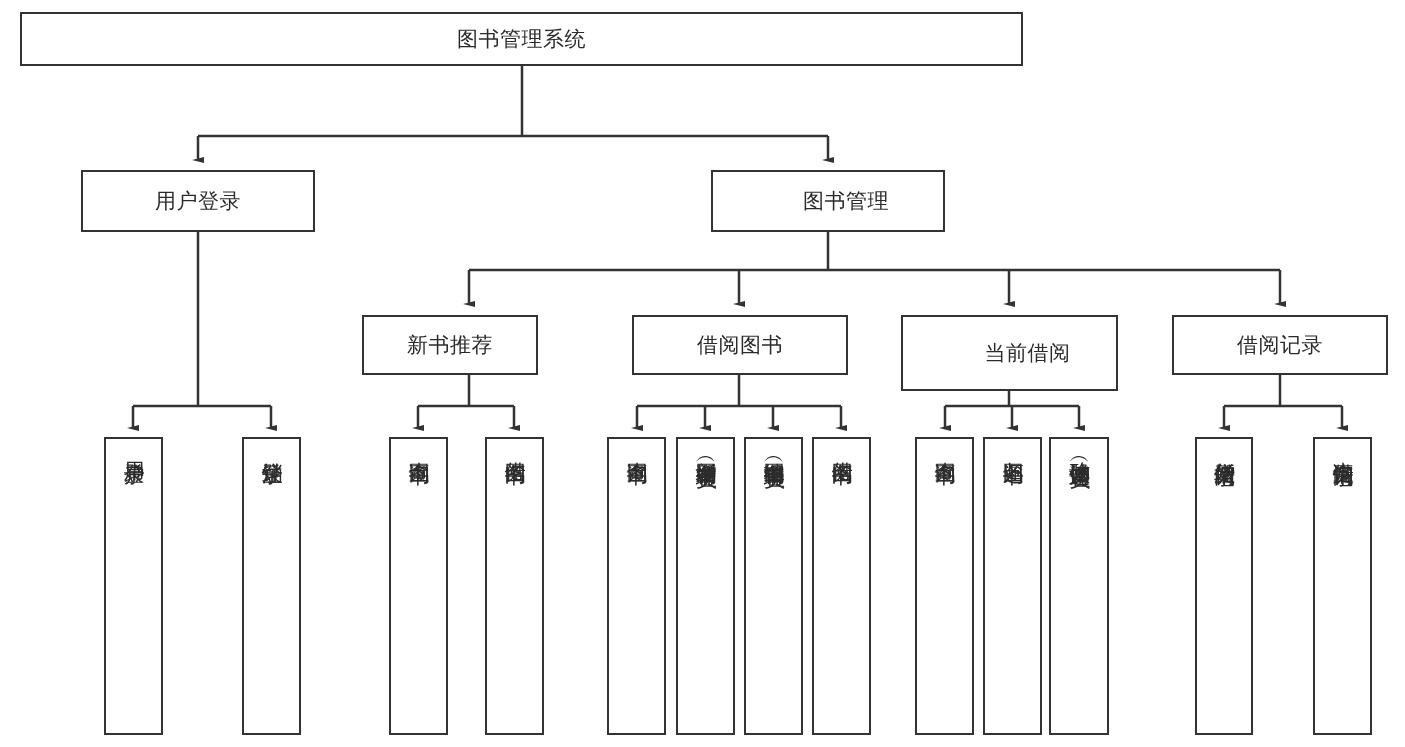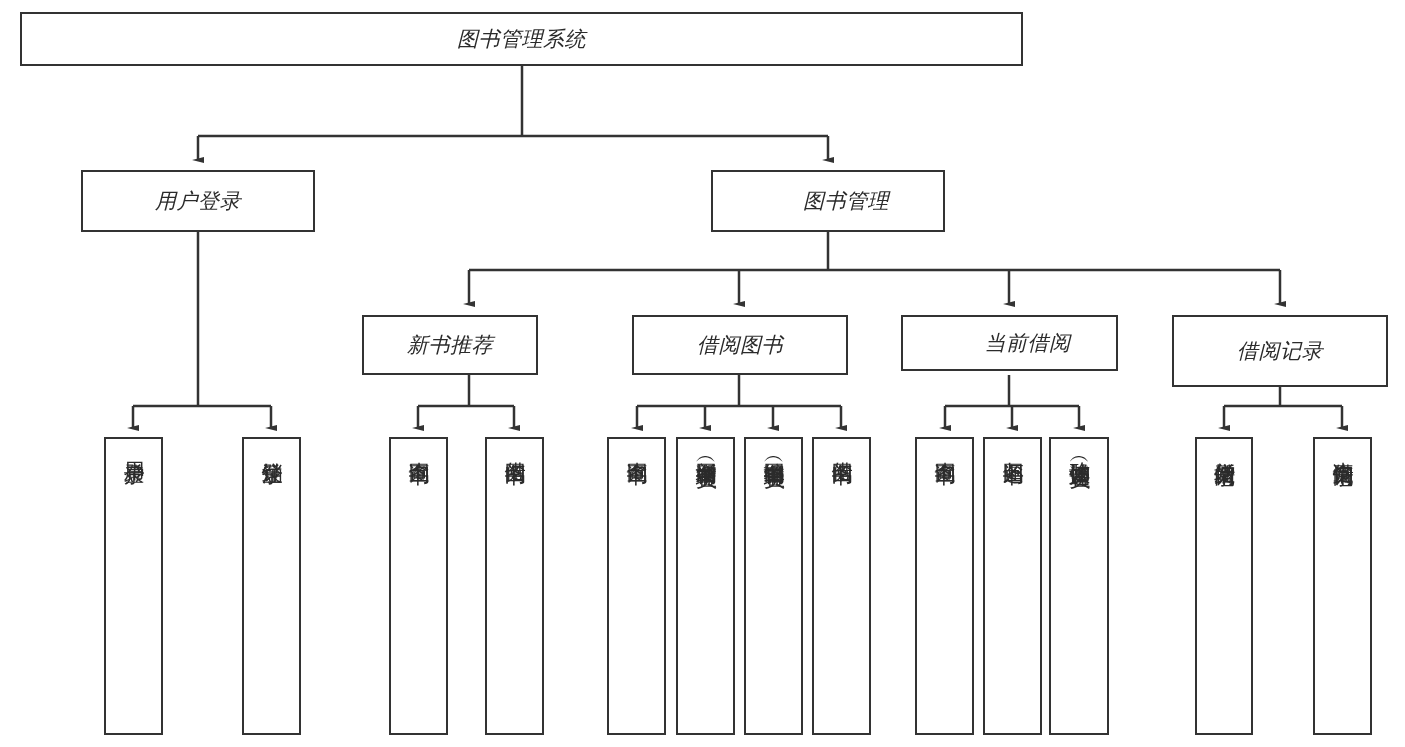--- a/index.html
+++ b/index.html
@@ -37,21 +37,20 @@
   }
   .node-label {
     font-size: 21px;
     line-height: 1.15;
     letter-spacing: 0.5px;
     white-space: nowrap;
     color: #2b2b2b;
   }
   .node.horizontal .node-label {
     writing-mode: horizontal-tb;
-    font-style: italic;
   }
   .node.vertical {
     align-items: flex-start;
     justify-content: center;
     padding-top: 6px;
   }
   .node.vertical .node-label {
     writing-mode: vertical-rl;
     text-orientation: upright;
     font-size: 21px;
@@ -133,24 +132,24 @@
   <div class="node horizontal" style="left:711px; top:170px; width:234px; height:62px;padding-left:36px;">
     <span class="node-label">图书管理</span>
   </div>
 
   <div class="node horizontal" style="left:362px; top:315px; width:176px; height:60px;">
     <span class="node-label">新书推荐</span>
   </div>
   <div class="node horizontal" style="left:632px; top:315px; width:216px; height:60px;">
     <span class="node-label">借阅图书</span>
   </div>
-  <div class="node horizontal" style="left:901px; top:315px; width:217px; height:56px;padding-left:36px;">
+  <div class="node horizontal" style="left:901px; top:315px; width:217px; height:76px;padding-left:36px;">
     <span class="node-label">当前借阅</span>
   </div>
-  <div class="node horizontal" style="left:1172px; top:315px; width:216px; height:72px;">
+  <div class="node horizontal" style="left:1172px; top:315px; width:216px; height:60px;">
     <span class="node-label">借阅记录</span>
   </div>
 
   <div class="node vertical" style="left:104px; top:437px; width:59px; height:298px;">
     <span class="node-label">用户登录</span>
   </div>
   <div class="node vertical" style="left:242px; top:437px; width:59px; height:298px;">
     <span class="node-label">注销登录</span>
   </div>
 

